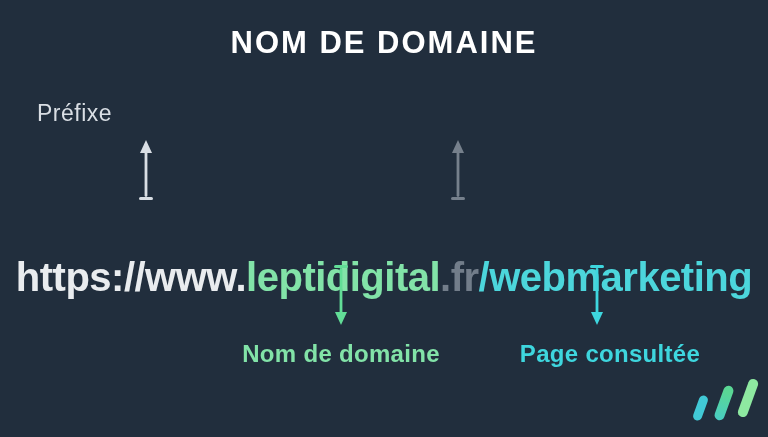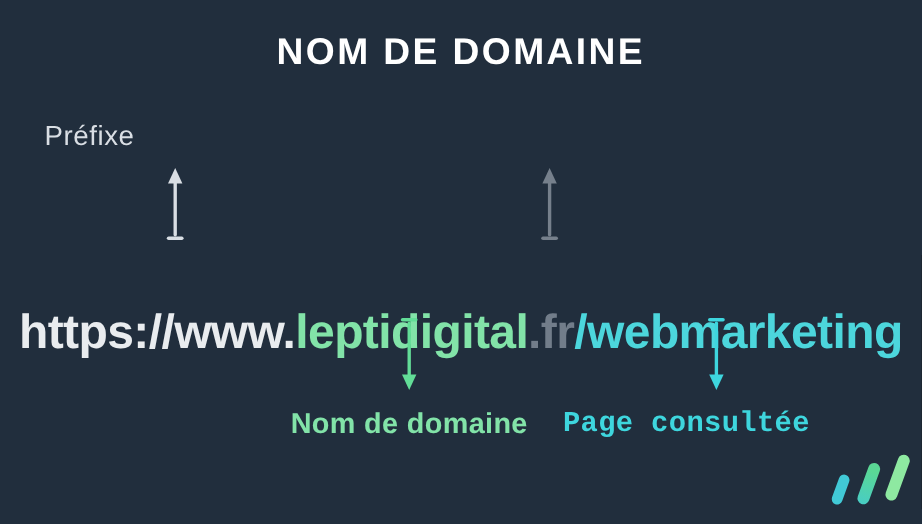--- a/index.html
+++ b/index.html
@@ -73,21 +73,21 @@
     position: absolute;
     top: 341px;
     width: 280px;
     text-align: center;
     font-size: 24px;
     font-weight: 600;
     letter-spacing: 0.3px;
     line-height: 1.1;
   }
   .domain-label { left: 201px; color: var(--domain-green, #7ce0a4); }
-  .page-label   { left: 432px; color: var(--label-cyan, #49d7dd); font-family: Liberation Mono, monospace; }
+  .page-label   { left: 470px; color: var(--label-cyan, #49d7dd); }
 
   .logo {
     position: absolute;
     left: 688px;
     top: 374px;
     width: 72px;
     height: 52px;
   }
   .logo .bar {
     position: absolute;

